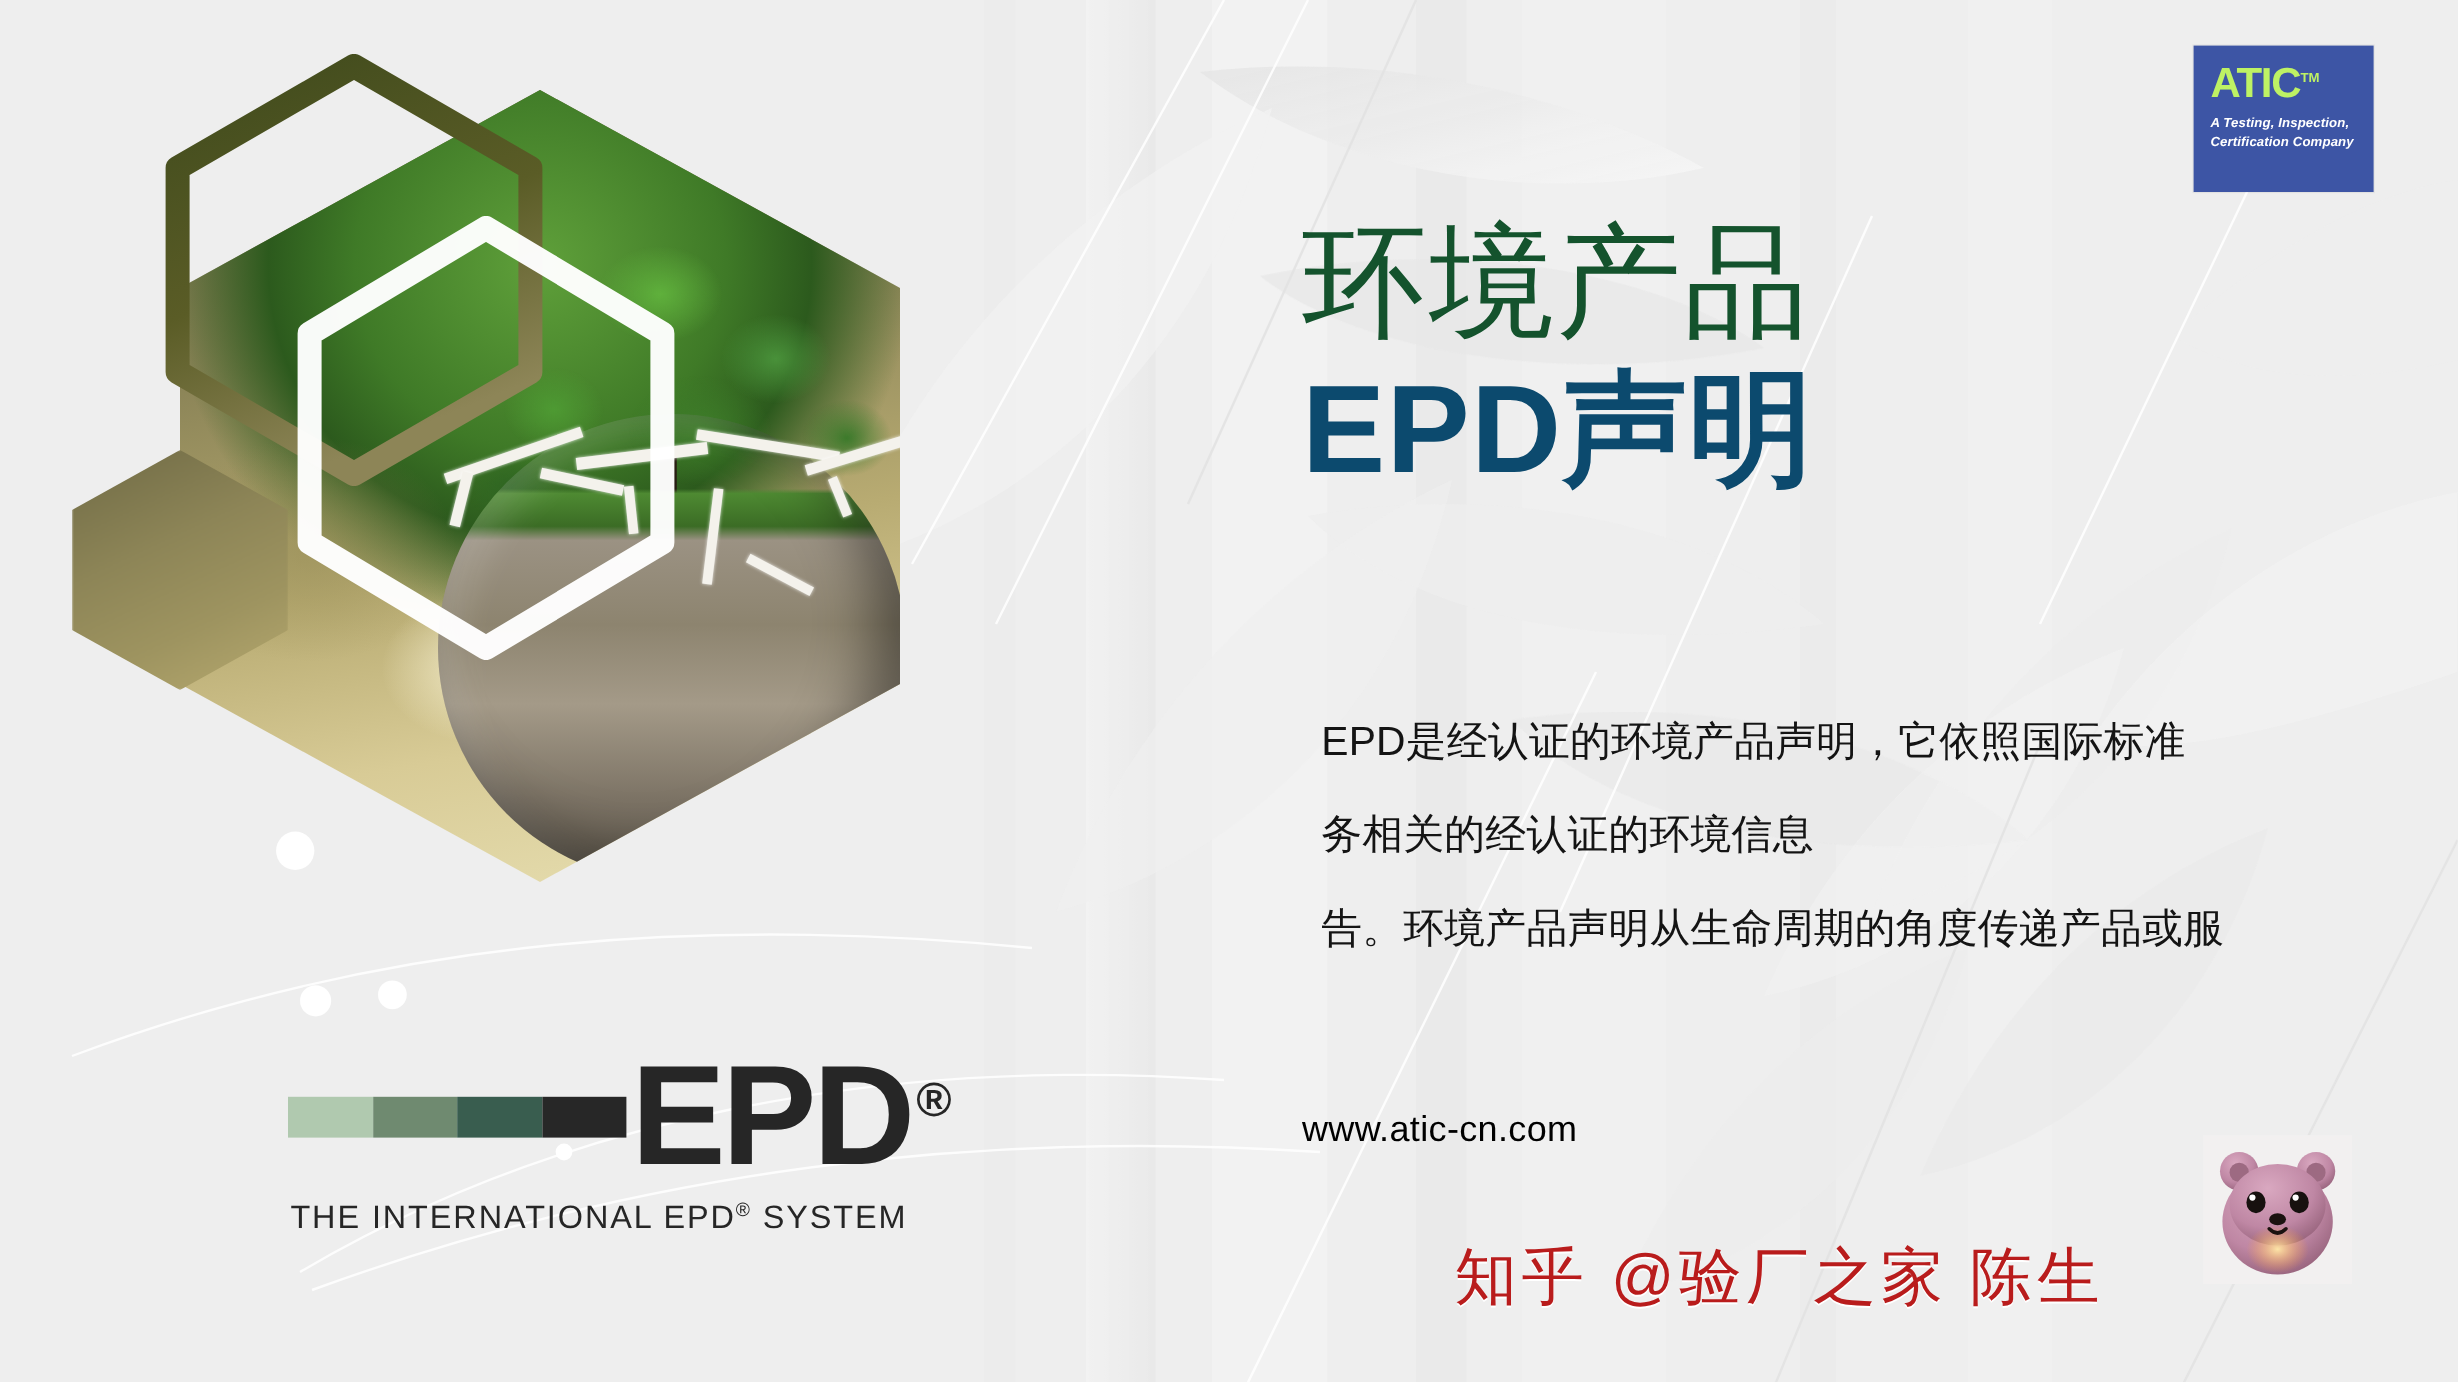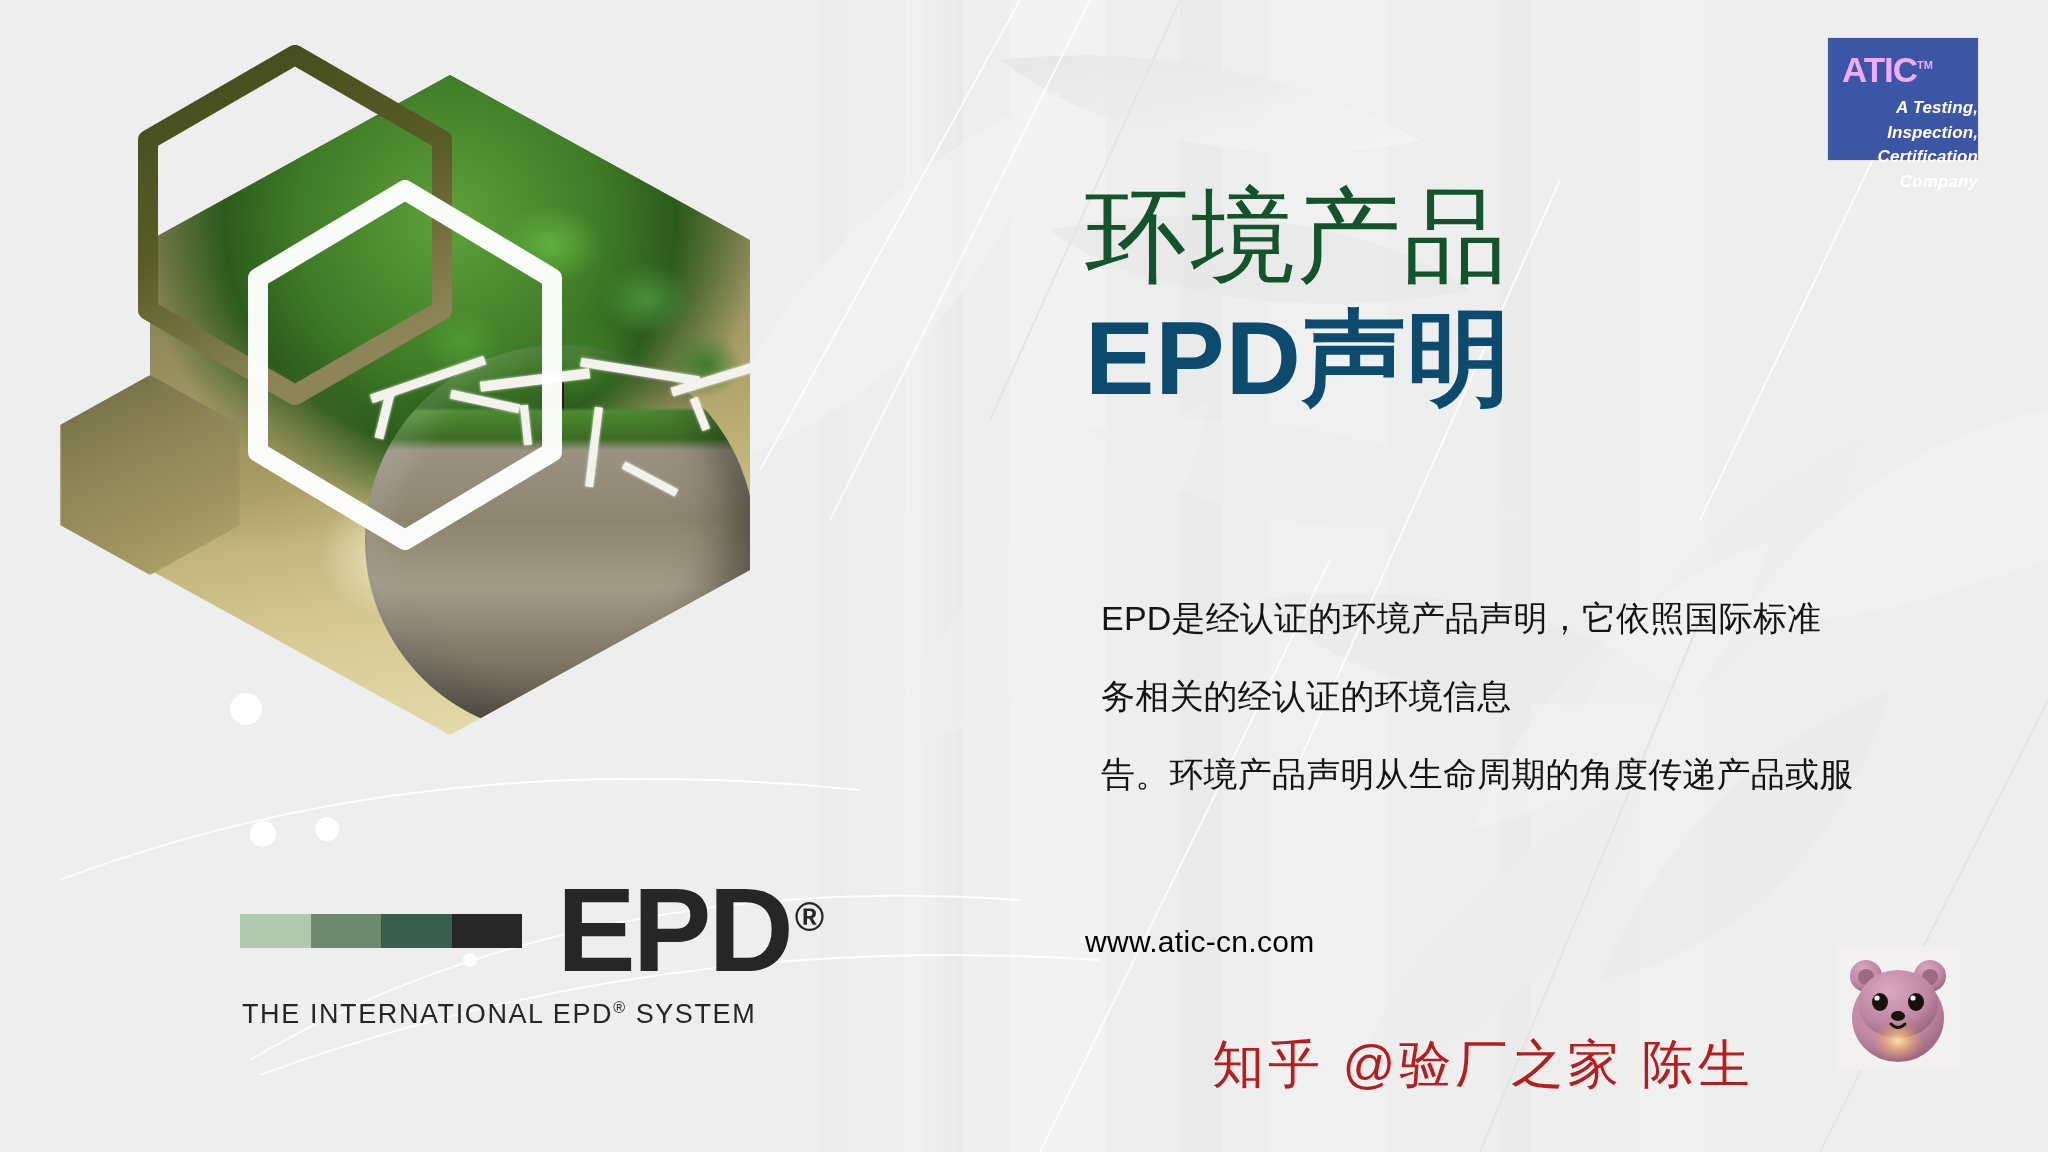--- a/index.html
+++ b/index.html
@@ -72,21 +72,21 @@
   #hex-small {
     position:absolute; left:20px; top:355px; width:180px; height:200px;
     clip-path:polygon(50% 0%, 100% 25%, 100% 75%, 50% 100%, 0% 75%, 0% 25%);
     background:linear-gradient(155deg,#6f6a45 0%, #8d8557 40%, #9e9460 70%, #b6a96f 100%);
     filter:blur(1px);
     z-index:3;
   }
 
   
   #epd-logo { position:absolute; left:240px; top:880px; z-index:5; }
-  #epd-row { display:flex; align-items:center;gap:31px; }
+  #epd-row { display:flex; align-items:center; }
   #epd-bars { display:flex; height:34px; width:282px; margin-right:4px; }
   #epd-bars span { flex:1 1 0; display:block; }
   #epd-word {
     font-size:118px; font-weight:bold; color:#262626;
     letter-spacing:-3px; line-height:.86;
     font-family:"Liberation Sans", sans-serif;
   }
   #epd-reg { font-size:40px; color:#262626; vertical-align:super; line-height:1; margin-left:4px; }
   #epd-tagline {
     margin-top:18px; margin-left:2px;
@@ -95,26 +95,26 @@
   }
   #epd-tagline sup { font-size:16px; }
 
   
   #atic-logo {
     position:absolute; left:1828px; top:38px; width:150px; height:122px;
     background:#3d55a5; z-index:6; padding:14px 0 0 14px;
     box-shadow:0 0 0 1px rgba(0,0,0,.05);
   }
   #atic-name {
-    color:#f0abfc; font-weight:bold; font-size:35px; letter-spacing:-1px; line-height:1;
+    color:#bef264; font-weight:bold; font-size:35px; letter-spacing:-1px; line-height:1;
   }
   #atic-name sup { font-size:11px; letter-spacing:0; }
   #atic-tag {
     margin-top:9px; color:#ffffff; font-style:italic; font-weight:bold;
-    font-size:17px; line-height:1.45; letter-spacing:.1px;text-align:right;
+    font-size:11px; line-height:1.45; letter-spacing:.1px;
   }
 
   #title-block { position:absolute; left:1085px; top:178px; z-index:5; }
   #title-line1 {
     font-size:104px; font-weight:400; color:#14532d; line-height:1.12;
     letter-spacing:2px;
   }
   #title-line2 {
     font-size:104px; font-weight:700; color:#0c4a6e; line-height:1.12;
     letter-spacing:1px; margin-top:6px;

